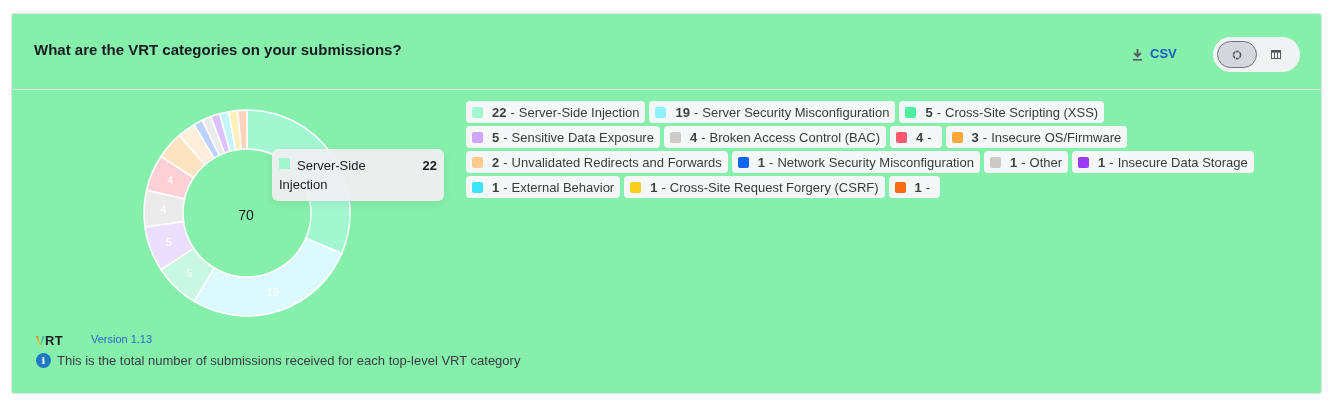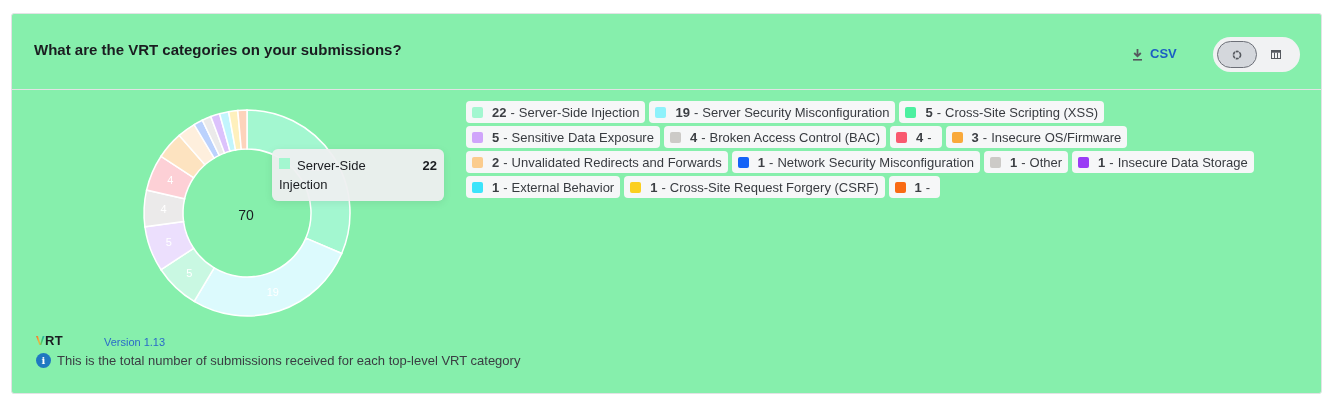--- a/index.html
+++ b/index.html
@@ -18,21 +18,21 @@
     .center-total { position: absolute; left: 224px; top: 117px; width: 20px; text-align: center; font-size: 14px; color: #1a1c20; }
     .tooltip { position: absolute; left: 260px; top: 59px; width: 172px; height: 52px; background: rgba(238,239,240,0.94); border-radius: 6px; box-shadow: 0 2px 8px rgba(0,0,0,0.08); padding: 7px 7px; font-size: 13px; color: #1a1c20; }
     .tooltip .sw { position: absolute; left: 7px; top: 9px; width: 11px; height: 11px; background: #a3f7d0; }
     .tooltip .lbl { position: absolute; left: 7px; top: 7px; width: 120px; text-indent: 18px; line-height: 19px; }
     .tooltip .val { position: absolute; right: 7px; top: 7px; font-weight: 700; line-height: 19px; }
     .legend { position: absolute; left: 454px; top: 11px; width: 820px; display: flex; flex-wrap: wrap; gap: 3px 4px; }
     .legend-item { display: flex; align-items: center; background: #f6f7f8; border-radius: 4px; height: 22px; padding: 0 6px 0 6px; font-size: 13px; color: #383b40; cursor: pointer; white-space: nowrap; }
     .legend-item .swatch { width: 11px; height: 11px; border-radius: 2px; margin-right: 9px; }
     .legend-item .count { font-weight: 700; color: #3c3f44; }
     .legend-item .sep { margin: 0 4px; }
-    .footer-vrt { position: absolute; left: 24px; top: 319px; display: flex; align-items: flex-end; gap: 13px; }
+    .footer-vrt { position: absolute; left: 24px; top: 319px; display: flex; align-items: flex-start; gap: 0; }
     .vrt-logo { font-size: 13px; font-weight: 800; color: #1a1c20; letter-spacing: 0.3px; }
     .vrt-logo .v { background: linear-gradient(90deg, #f05a28, #f6b93b, #2ecc71, #3498db); -webkit-background-clip: text; background-clip: text; color: transparent; }
     .version-link { font-size: 11px; color: #2a6ac8; cursor: pointer; margin-left: 28px; }
     .footer-info { position: absolute; left: 24px; top: 339px; display: flex; align-items: center; gap: 6px; font-size: 13px; color: #3a3d42; }
     .info-icon { width: 15px; height: 15px; border-radius: 50%; background: #1f78c1; color: #fff; font-size: 10px; font-weight: 700; display: flex; align-items: center; justify-content: center; font-family: "DejaVu Serif", serif; }
   </style>
 </head>
 <body>
 
 <div class="card">

